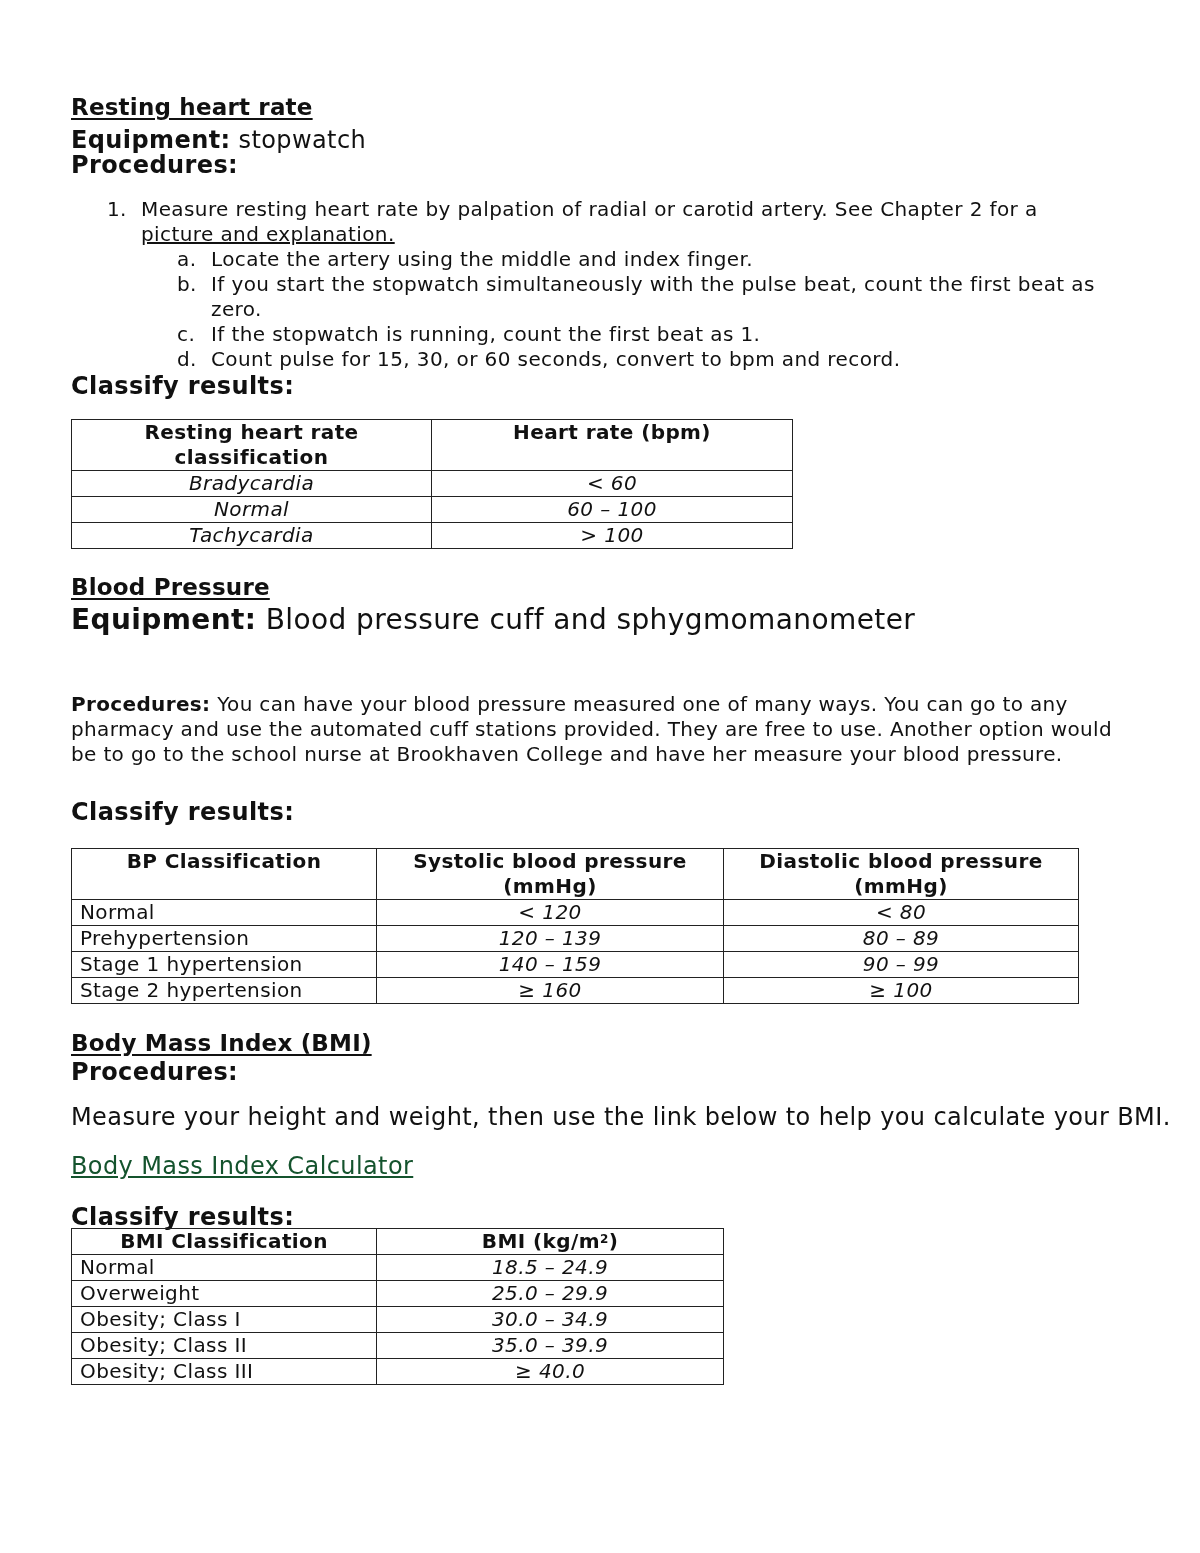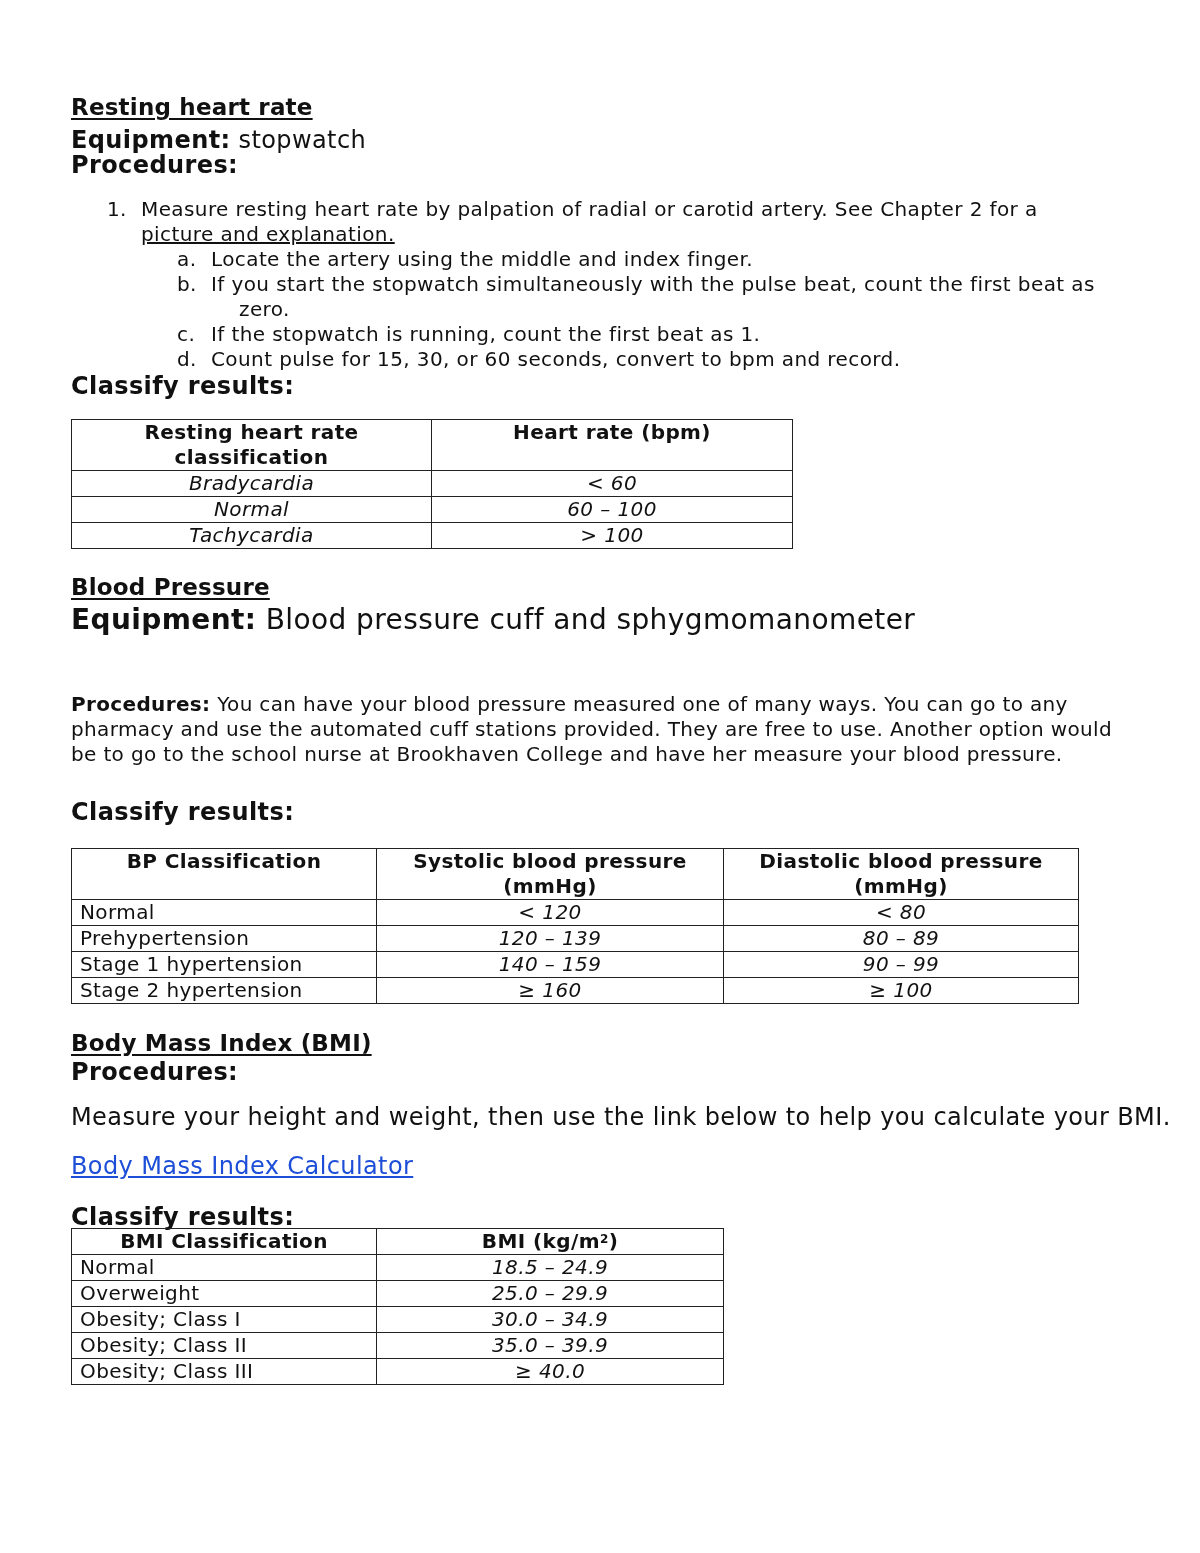--- a/index.html
+++ b/index.html
@@ -20,21 +20,21 @@
     table {
       position: absolute; left: 0; border-collapse: collapse; font-size: 20px;
       letter-spacing: 0.4px; table-layout: fixed;
     }
     td, th {
       border: 1.5px solid #222222; padding: 0 8px; line-height: 25px; vertical-align: top;
     }
     th { font-weight: bold; text-align: center; }
     td.c { text-align: center; font-style: italic; }
     td.l { text-align: left; }
-    .link { color: #1d4ed8; text-decoration: underline; cursor: pointer; }
+    .link { color: #14532d; text-decoration: underline; cursor: pointer; }
     .para { position: absolute; left: 0; width: 1060px; font-size: 20px; line-height: 25px; letter-spacing: 0.35px; }
     sup { font-size: 12px; vertical-align: top; position: relative; top: -2px; }
   </style>
 </head>
 <body>
 
 <div class="page">
 
   <div class="h1" style="top:94px;">Resting heart rate</div>
   <div class="line" style="top:126px;"><span class="b">Equipment:</span><span> stopwatch</span></div>
@@ -43,21 +43,21 @@
   <div class="ol" style="top:197px; width:1060px; height:180px;">
     <span class="num" style="left:36px; top:0;">1.</span>
     <span class="item" style="left:70px; top:0;">Measure resting heart rate by palpation of radial or carotid artery. See Chapter 2 for a</span>
     <span class="item" style="left:70px; top:25px;text-decoration:underline;">picture and explanation.</span>
 
     <span class="num" style="left:106px; top:50px;">a.</span>
     <span class="item" style="left:140px; top:50px;">Locate the artery using the middle and index finger.</span>
 
     <span class="num" style="left:106px; top:75px;">b.</span>
     <span class="item" style="left:140px; top:75px;">If you start the stopwatch simultaneously with the pulse beat, count the first beat as</span>
-    <span class="item" style="left:140px; top:100px;margin-left:28px;">zero.</span>
+    <span class="item" style="left:140px; top:100px;">zero.</span>
 
     <span class="num" style="left:106px; top:125px;">c.</span>
     <span class="item" style="left:140px; top:125px;">If the stopwatch is running, count the first beat as 1.</span>
 
     <span class="num" style="left:106px; top:150px;">d.</span>
     <span class="item" style="left:140px; top:150px;">Count pulse for 15, 30, or 60 seconds, convert to bpm and record.</span>
   </div>
 
   <div class="line b" style="top:372px;">Classify results:</div>
 

